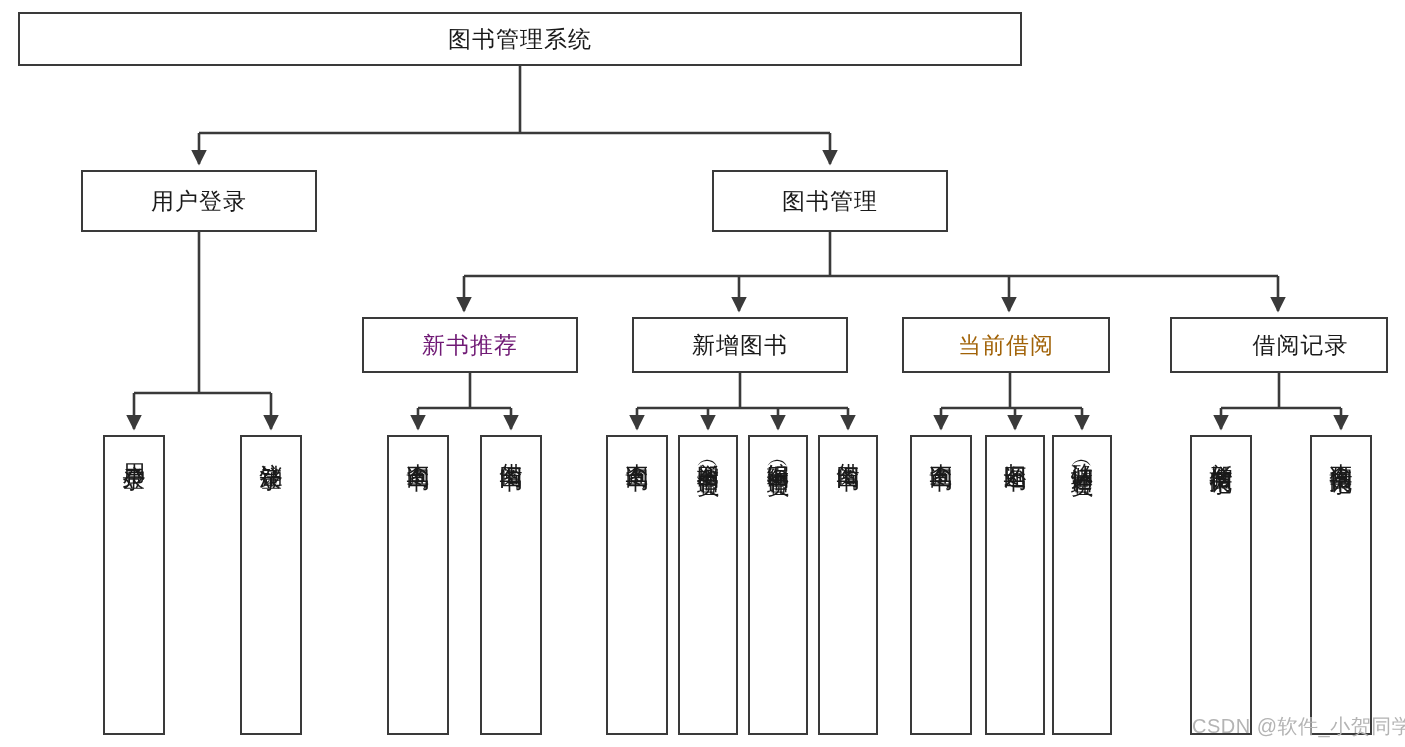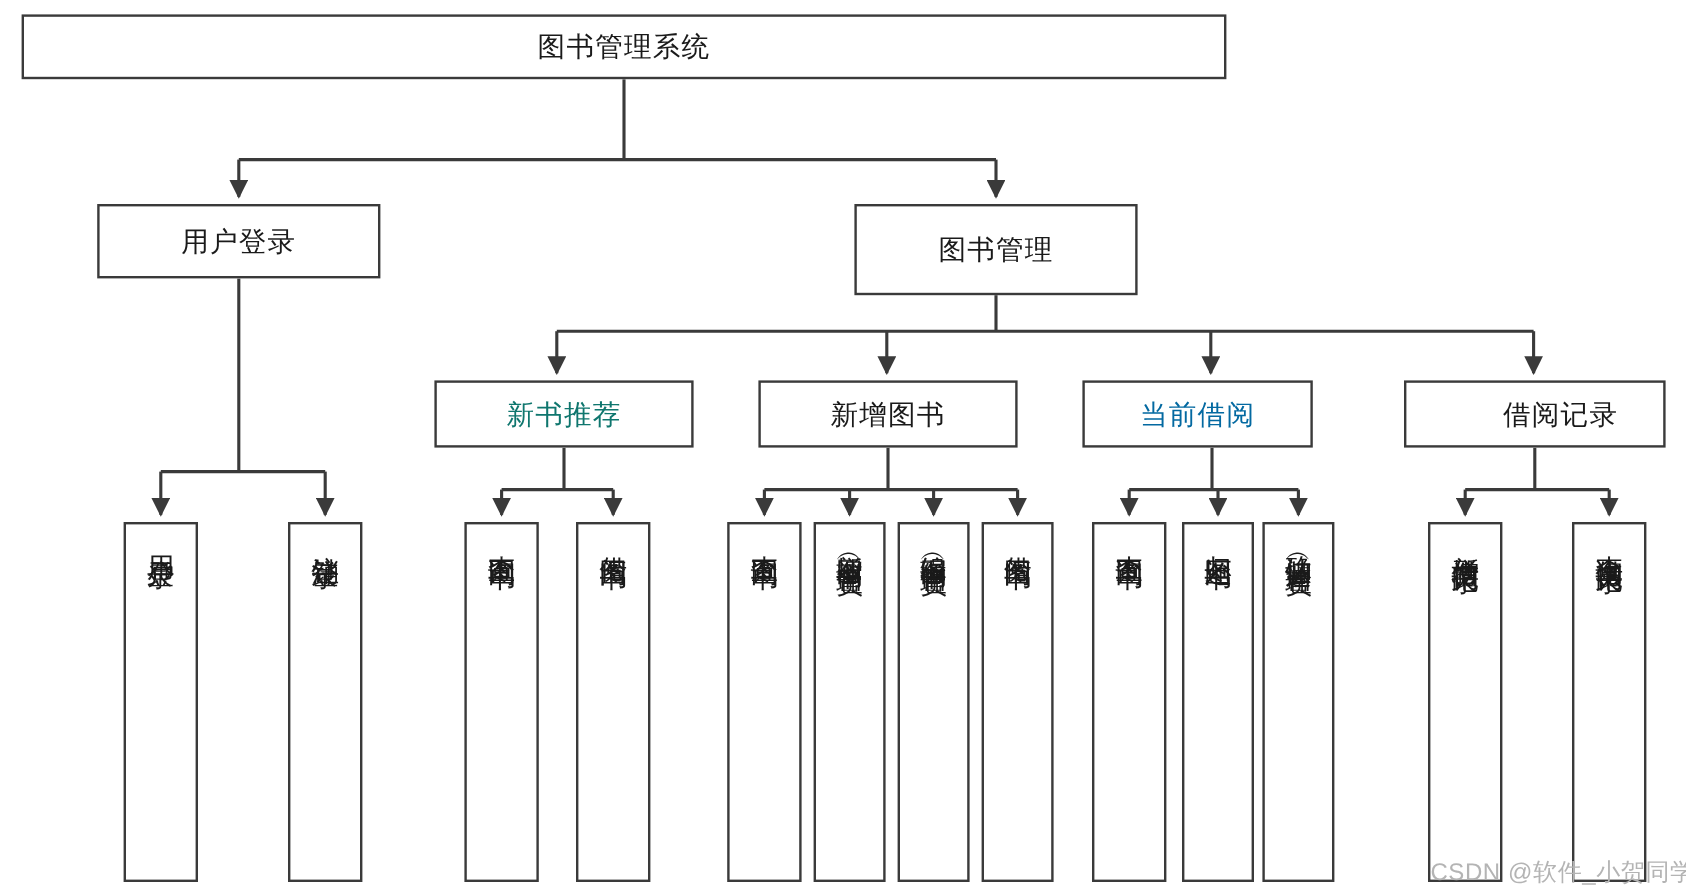--- a/index.html
+++ b/index.html
@@ -118,31 +118,31 @@
     </g>
   </svg>
 
   <div class="node horiz" id="node-root" style="left: 18px; top: 12px; width: 1004px; height: 54px; border-color: rgb(58, 58, 58); background: rgb(255, 255, 255); color: rgb(26, 26, 26);">
     <span>图书管理系统</span>
   </div>
 
   <div class="node horiz" id="l2-0" style="left: 81px; top: 170px; width: 236px; height: 62px; border-color: rgb(58, 58, 58); background: rgb(255, 255, 255); color: rgb(26, 26, 26);">
     <span>用户登录</span>
   </div>
-  <div class="node horiz" id="l2-1" style="left: 712px; top: 170px; width: 236px; height: 76px; border-color: rgb(58, 58, 58); background: rgb(255, 255, 255); color: rgb(26, 26, 26);">
+  <div class="node horiz" id="l2-1" style="left: 712px; top: 170px; width: 236px; height: 62px; border-color: rgb(58, 58, 58); background: rgb(255, 255, 255); color: rgb(26, 26, 26);">
     <span>图书管理</span>
   </div>
 
-  <div class="node horiz" id="l3-0" style="left: 362px; top: 317px; width: 216px; height: 56px; border-color: rgb(58, 58, 58); background: rgb(255, 255, 255); color: #0f766e;">
+  <div class="node horiz" id="l3-0" style="left: 362px; top: 317px; width: 216px; height: 56px; border-color: rgb(58, 58, 58); background: rgb(255, 255, 255); color: #701a75;">
     <span>新书推荐</span>
   </div>
   <div class="node horiz" id="l3-1" style="left: 632px; top: 317px; width: 216px; height: 56px; border-color: rgb(58, 58, 58); background: rgb(255, 255, 255); color: rgb(26, 26, 26);">
     <span>新增图书</span>
   </div>
-  <div class="node horiz" id="l3-2" style="left: 902px; top: 317px; width: 192px; height: 56px; border-color: rgb(58, 58, 58); background: rgb(255, 255, 255); color: #0369a1;">
+  <div class="node horiz" id="l3-2" style="left: 902px; top: 317px; width: 208px; height: 56px; border-color: rgb(58, 58, 58); background: rgb(255, 255, 255); color: #a16207;">
     <span>当前借阅</span>
   </div>
   <div class="node horiz" id="l3-3" style="left: 1170px; top: 317px; width: 218px; height: 56px; border-color: rgb(58, 58, 58); background: rgb(255, 255, 255); color: rgb(26, 26, 26); padding-left: 43px;">
     <span>借阅记录</span>
   </div>
 
   <div class="node vert" id="lf-0" style="left: 103px; top: 435px; width: 62px; height: 300px; border-color: rgb(58, 58, 58); background: rgb(255, 255, 255); color: rgb(26, 26, 26);">
     <span class="vlabel">用户登录</span>
   </div>
   <div class="node vert" id="lf-1" style="left: 240px; top: 435px; width: 62px; height: 300px; border-color: rgb(58, 58, 58); background: rgb(255, 255, 255); color: rgb(26, 26, 26);">

